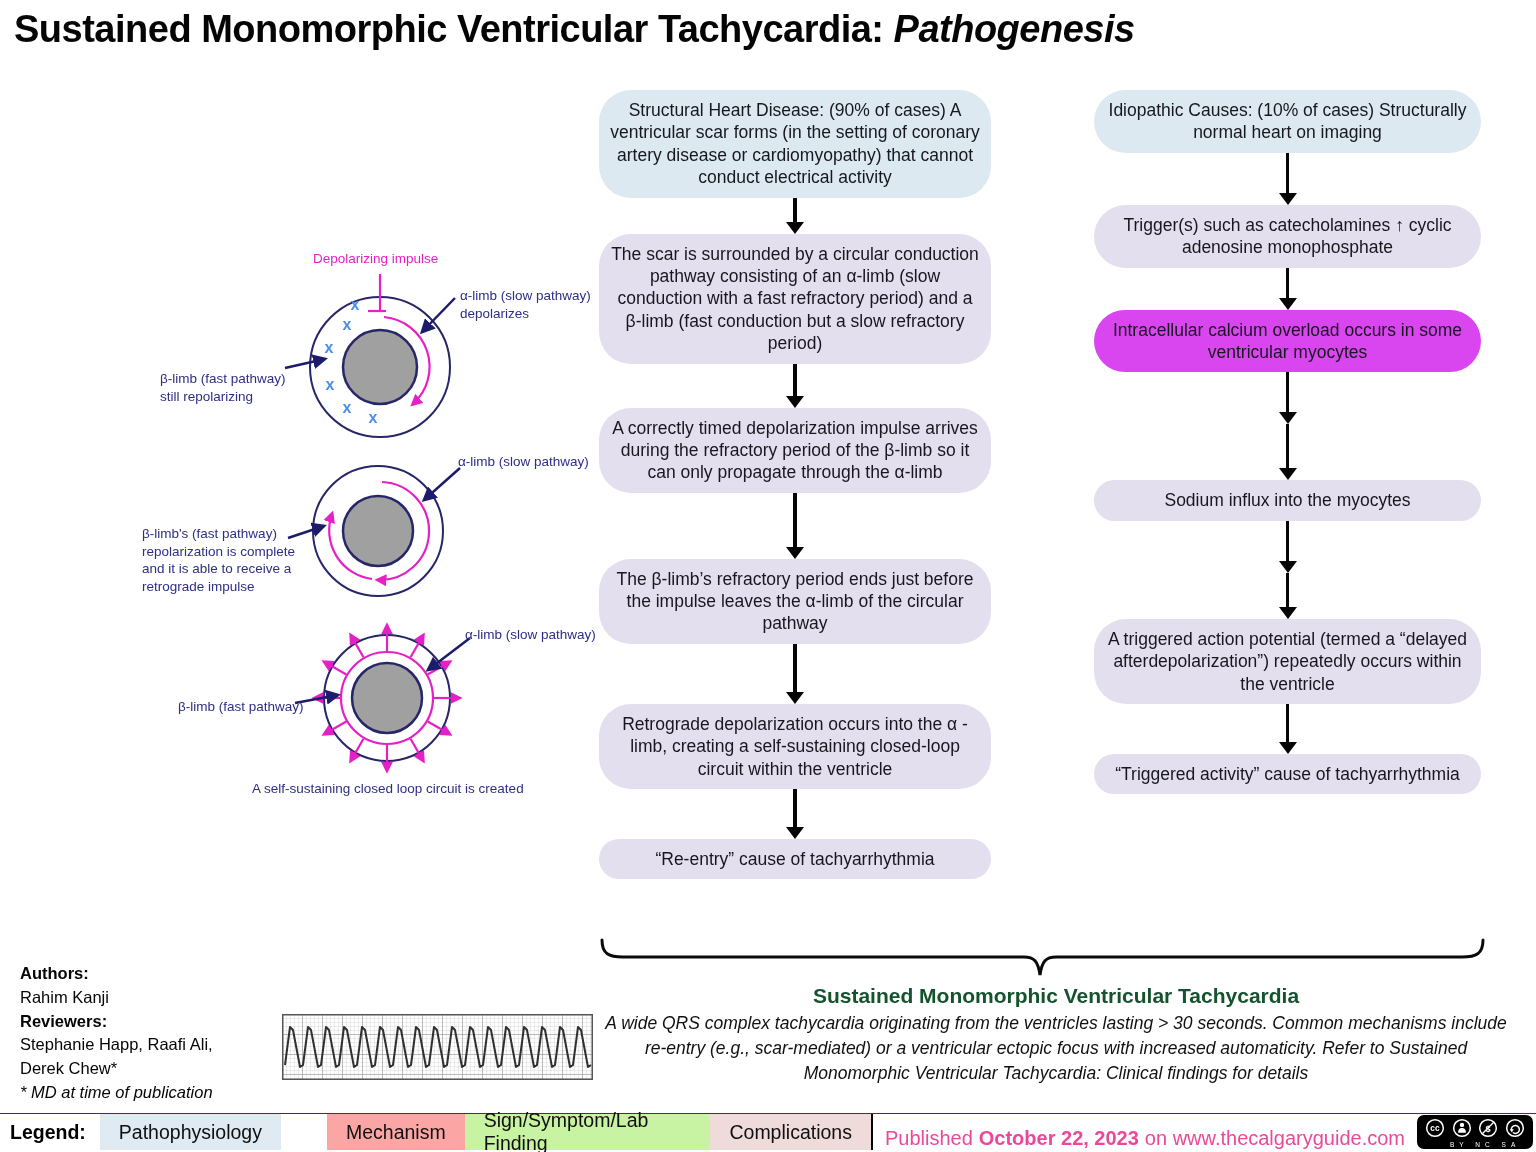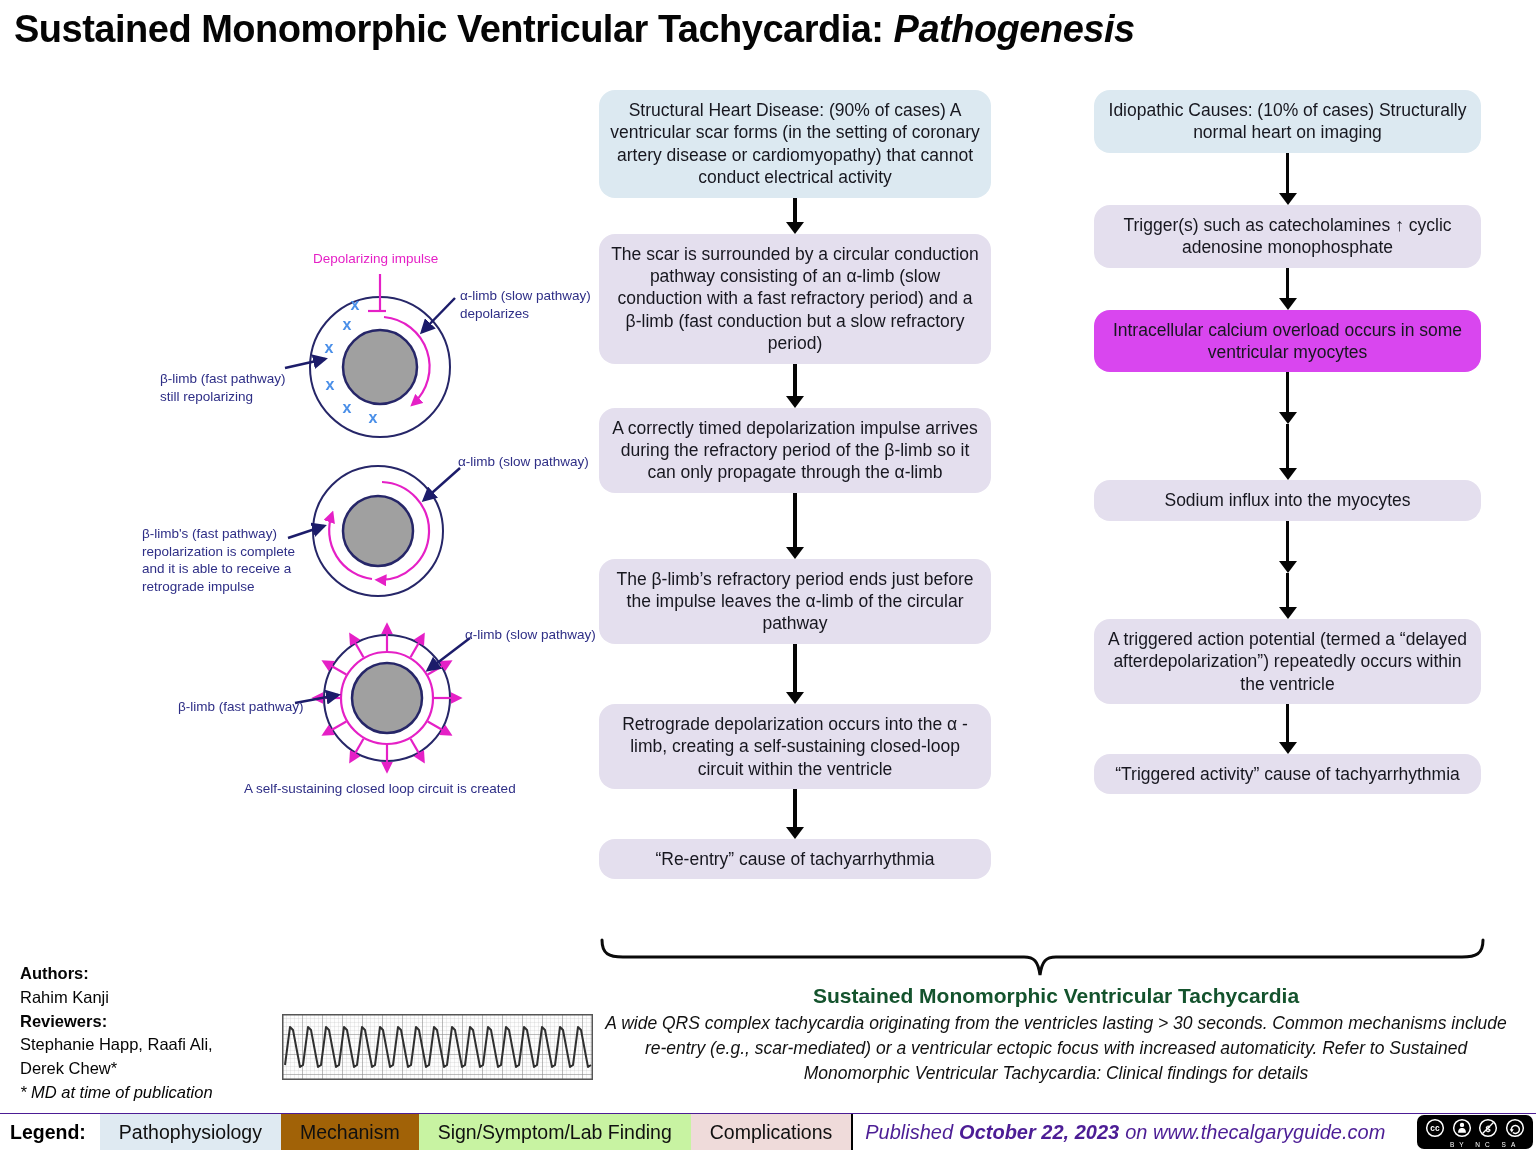--- a/index.html
+++ b/index.html
@@ -8,21 +8,21 @@
     background:#ffffff;color:#17171f;
     font-family:"Liberation Sans", sans-serif;
   }
   .abs{position:absolute;}
   
   .page-title{left:14px;top:8px;font-size:38px;font-weight:bold;letter-spacing:-0.5px;color:#050505;white-space:nowrap;}
   .page-title .tsub{font-style:italic;}
   
   .col{display:flex;flex-direction:column;}
   .flowbox{
-    border-radius:16px;padding:9px 10px;text-align:center;
+    border-radius:32px;padding:9px 10px;text-align:center;
     font-size:17.5px;line-height:1.28;color:#17171f;
     display:flex;align-items:center;justify-content:center;
   }
   .varrow{position:relative;width:0;margin:0 auto;flex:none;}
   .varrow::before{content:"";position:absolute;left:-1.8px;top:0;bottom:9px;width:3.6px;background:#050505;}
   .varrow::after{content:"";position:absolute;left:-9px;bottom:0;width:0;height:0;
     border-left:9px solid transparent;border-right:9px solid transparent;border-top:12px solid #050505;}
   
   .dlabel{position:absolute;font-size:13.5px;line-height:1.3;color:#2e2e86;white-space:pre-line;}
   .dlabel.pink{color:#e520c6;}
@@ -33,21 +33,21 @@
   .credits{left:20px;top:962px;font-size:16.5px;line-height:1.44;color:#050505;}
   .credits .b{font-weight:bold;}
   .credits .i{font-style:italic;}
   
   .legend-bar{
     left:0;top:1113px;width:1536px;height:36px;border-top:1px solid #4c1d95;
     display:flex;align-items:stretch;background:#fff;font-size:19.5px;
   }
   .legend-label{display:flex;align-items:center;padding:0 14px 0 10px;font-weight:bold;color:#000;}
   .legend-item{display:flex;align-items:center;padding:0 19px;color:#101010;}
-  .pub-cell{flex:1;display:flex;align-items:center;border-left:2.5px solid #000;padding:0 12px;gap:6px;font-size:20px;color:#4c1d95;white-space:nowrap;font-style:italic;}
+  .pub-cell{flex:1;display:flex;align-items:flex-end;border-left:2.5px solid #000;padding:0 12px;gap:6px;font-size:20px;color:#ec4899;white-space:nowrap;}
   .pub-cell .b{font-weight:bold;}
   .cc-badge{position:relative;flex:none;margin:1px 3px 1px 0;width:106px;background:#000;border-radius:7px;
     display:flex;align-items:center;justify-content:space-around;padding:1px 5px 9px 5px;}
   .cc-caption{position:absolute;bottom:1px;left:33px;right:2px;color:#fff;font-size:6.5px;letter-spacing:5px;white-space:nowrap;}
 </style>
 </head>
 <body>
 
 <div class="abs page-title">
   <span>Sustained Monomorphic Ventricular Tachycardia:</span>
@@ -135,21 +135,21 @@
     <line x1="206.3" y1="113.5" x2="184.6" y2="126" marker-end="url(#mp3)"></line>
     <line x1="200" y1="90" x2="175" y2="90" marker-end="url(#mp3)"></line>
     <line x1="206.3" y1="66.5" x2="184.6" y2="54" marker-end="url(#mp3)"></line>
     <line x1="223.5" y1="49.3" x2="211" y2="27.6" marker-end="url(#mp3)"></line>
   </g>
   <line x1="330" y1="30" x2="288" y2="62" stroke="#1c1c6a" stroke-width="2.5" marker-end="url(#mn3)"></line>
   <line x1="155" y1="95" x2="198" y2="87" stroke="#1c1c6a" stroke-width="2.5" marker-end="url(#mn3)"></line>
 </svg>
 <div class="dlabel" style="left:465px;top:626px;">α-limb (slow pathway)</div>
 <div class="dlabel" style="left:178px;top:698px;">β-limb (fast pathway)</div>
-<div class="dlabel" style="left:244px;top:780px;">A self-sustaining closed loop circuit is created</div>
+<div class="dlabel" style="left:252px;top:780px;">A self-sustaining closed loop circuit is created</div>
 
 <div class="abs col" style="left:599px;top:90px;width:392px;">
   <div class="flowbox" style="background-color: rgb(220, 233, 241);">Structural Heart Disease: (90% of cases) A ventricular scar forms (in the setting of coronary artery disease or cardiomyopathy) that cannot conduct electrical activity</div>
   <div class="varrow" style="height:36px"></div>
   <div class="flowbox" style="background-color: rgb(228, 223, 238);">The scar is surrounded by a circular conduction pathway consisting of an α-limb (slow conduction with a fast refractory period) and a β-limb (fast conduction but a slow refractory period)</div>
   <div class="varrow" style="height:44px"></div>
   <div class="flowbox" style="background-color: rgb(228, 223, 238);">A correctly timed depolarization impulse arrives during the refractory period of the β-limb so it can only propagate through the α-limb</div>
   <div class="varrow" style="height:66px"></div>
   <div class="flowbox" style="background-color: rgb(228, 223, 238);">The β-limb’s refractory period ends just before the impulse leaves the α-limb of the circular pathway</div>
   <div class="varrow" style="height:60px"></div>
@@ -204,21 +204,21 @@
   <rect width="311" height="66" fill="#fdfdfd"></rect>
   <rect width="311" height="66" fill="url(#gs)"></rect>
   <rect width="311" height="66" fill="url(#gb)"></rect>
   <path d="M3 51 l5 -38 l3 3 l7 37 l3 -2 l5 -38 l3 3 l7 37 l3 -2 l5 -38 l3 3 l7 37 l3 -2 l5 -38 l3 3 l7 37 l3 -2 l5 -38 l3 3 l7 37 l3 -2 l5 -38 l3 3 l7 37 l3 -2 l5 -38 l3 3 l7 37 l3 -2 l5 -38 l3 3 l7 37 l3 -2 l5 -38 l3 3 l7 37 l3 -2 l5 -38 l3 3 l7 37 l3 -2 l5 -38 l3 3 l7 37 l3 -2 l5 -38 l3 3 l7 37 l3 -2 l5 -38 l3 3 l7 37 l3 -2 l5 -38 l3 3 l7 37 l3 -2 l5 -38 l3 3 l7 37 l3 -2 l5 -38 l3 3 l7 37 l3 -2 l5 -38 l3 3 l7 37 l3 -2" fill="none" stroke="#2f2f2f" stroke-width="2" stroke-linejoin="round"></path>
   <rect x="0.75" y="0.75" width="309.5" height="64.5" fill="none" stroke="#555" stroke-width="1.5"></rect>
 </svg>
 
 <div class="abs legend-bar">
   <div class="legend-label">Legend:</div>
   <div class="legend-item" style="background-color: rgb(223, 234, 242);">Pathophysiology</div>
-  <div class="legend-item" style="background-color: #a16207;">Mechanism</div>
+  <div class="legend-item" style="background-color: #fca5a5; margin-left: 46px;">Mechanism</div>
   <div class="legend-item" style="background-color: rgb(200, 243, 162);">Sign/Symptom/Lab Finding</div>
   <div class="legend-item" style="background-color: rgb(239, 219, 218);">Complications</div>
   <div class="pub-cell">
     <span>Published</span>
     <span class="b">October 22, 2023</span>
     <span>on www.thecalgaryguide.com</span>
   </div>
   <div class="cc-badge">
     <svg width="20" height="20" viewBox="0 0 24 24">
       <circle cx="12" cy="12" r="10" fill="none" stroke="#fff" stroke-width="1.8"></circle>

